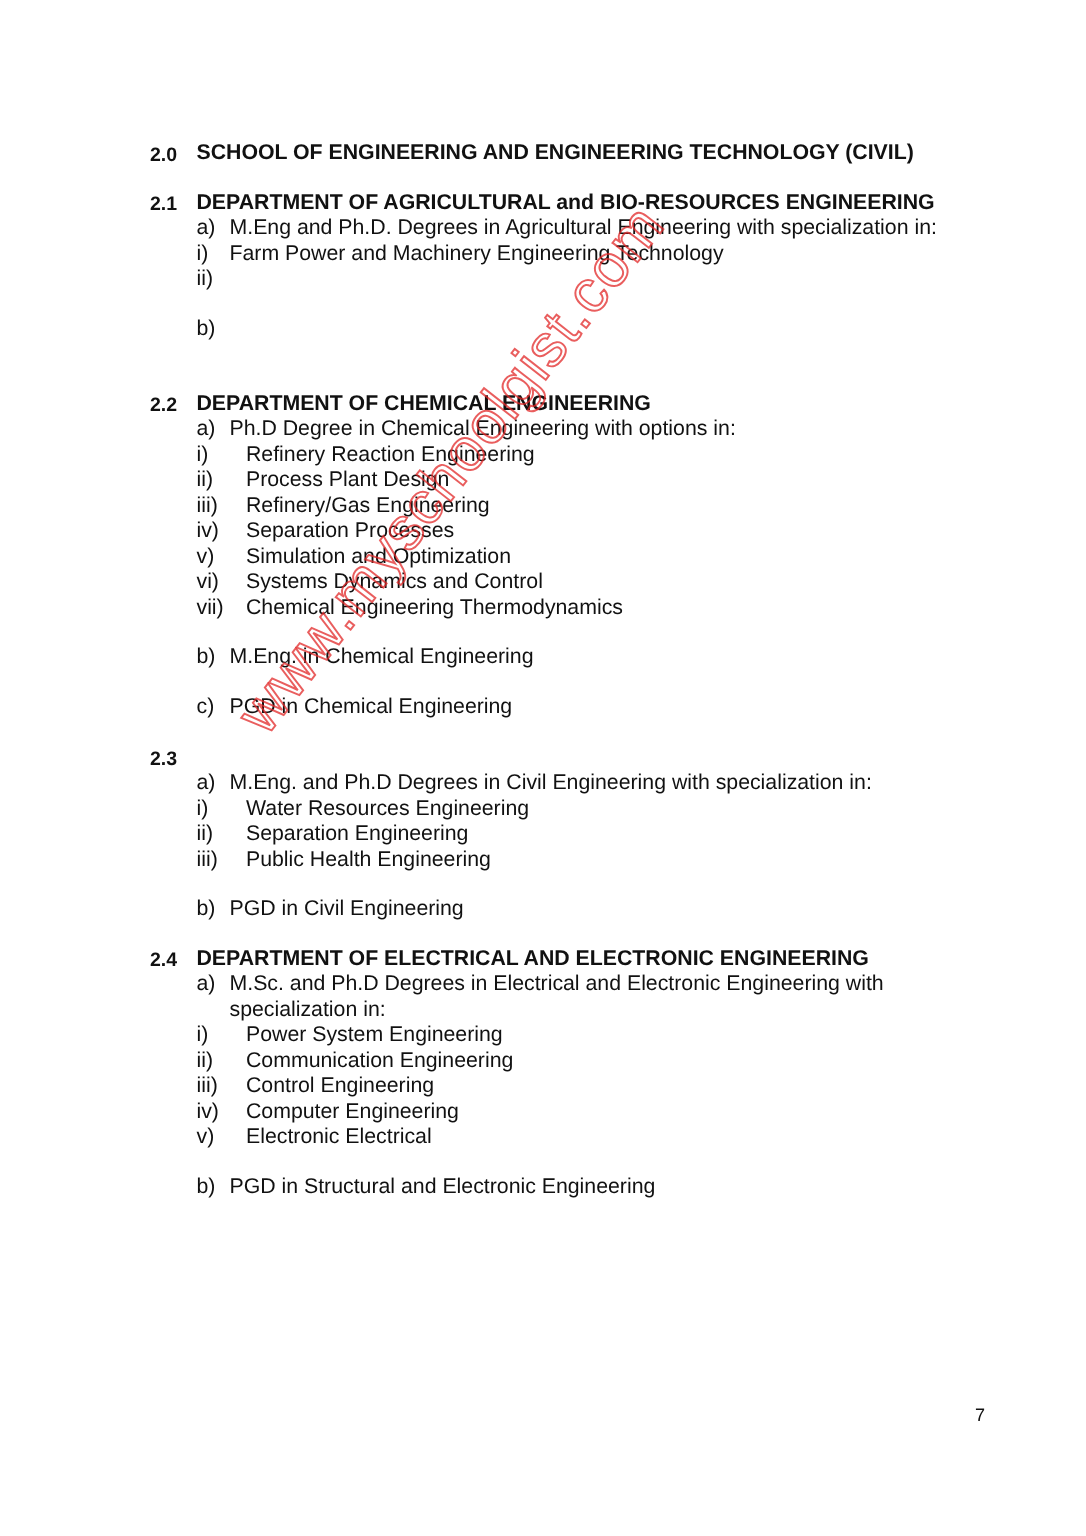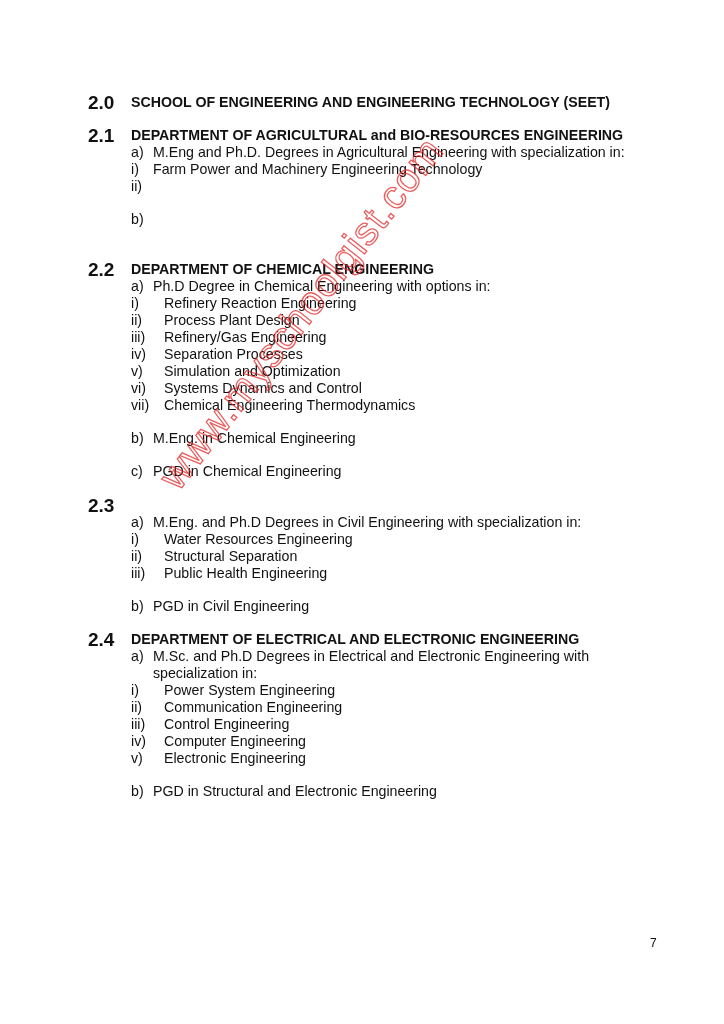--- a/index.html
+++ b/index.html
@@ -16,21 +16,21 @@
   .page {
     position: absolute; left: 0; top: 0;
     width: 724px; height: 1024px;
   }
   .line {
     position: absolute;
     font-size: 14.2px;
     line-height: 17px;
     white-space: nowrap;
   }
-  .num { position: absolute; left: 88px; font-weight: bold; font-size: 19px; line-height: 17px; }
+  .num { position: absolute; left: 100px; font-weight: bold; font-size: 13px; line-height: 17px; }
   .head { position: absolute; left: 131px; font-weight: bold; font-size: 14.2px; line-height: 17px; white-space: nowrap; }
   .bi { font-weight: bold; font-style: italic; }
   .page-number {
     position: absolute; left: 650px; top: 936px;
     font-size: 12px; line-height: 14px;
   }
   .watermark {
     position: absolute;
     left: 150px; top: 470px;
     transform: rotate(-52deg);
@@ -43,21 +43,21 @@
     white-space: nowrap;
     pointer-events: none;
   }
 </style>
 </head>
 <body>
 
 <div class="page">
 
   <div class="num" style="top:94px">2.0</div>
-  <div class="head" style="top:94px">SCHOOL OF ENGINEERING AND ENGINEERING TECHNOLOGY (SEET)</div>
+  <div class="head" style="top:94px">SCHOOL OF ENGINEERING AND ENGINEERING TECHNOLOGY (CIVIL)</div>
 
   <div class="num" style="top:127px">2.1</div>
   <div class="head" style="top:127px">DEPARTMENT OF AGRICULTURAL and BIO-RESOURCES ENGINEERING</div>
 
   <div class="line" style="left:131px; top:144px">
     <span>a)</span>
   </div>
   <div class="line" style="left:153px; top:144px">M.Eng and Ph.D. Degrees in Agricultural Engineering with specialization in:</div>
 
   <div class="line" style="left:131px; top:161px">i)</div>
@@ -94,21 +94,21 @@
   <div class="line" style="left:153px; top:463px">PGD in Chemical Engineering</div>
 
   <div class="num" style="top:497px">2.3</div>
 
   <div class="line" style="left:131px; top:514px">a)</div>
   <div class="line" style="left:153px; top:514px">M.Eng. and Ph.D  Degrees in Civil Engineering with specialization in:</div>
 
   <div class="line" style="left:131px; top:531px">i)</div>
   <div class="line" style="left:164px; top:531px">Water Resources  Engineering</div>
   <div class="line" style="left:131px; top:548px">ii)</div>
-  <div class="line" style="left:164px; top:548px">Structural Separation</div>
+  <div class="line" style="left:164px; top:548px">Separation Engineering</div>
   <div class="line" style="left:131px; top:565px">iii)</div>
   <div class="line" style="left:164px; top:565px">Public Health Engineering</div>
 
   <div class="line" style="left:131px; top:598px">b)</div>
   <div class="line" style="left:153px; top:598px">PGD in Civil Engineering</div>
 
   <div class="num" style="top:631px">2.4</div>
   <div class="head" style="top:631px">DEPARTMENT OF ELECTRICAL AND ELECTRONIC ENGINEERING</div>
 
   <div class="line" style="left:131px; top:648px">a)</div>
@@ -117,21 +117,21 @@
 
   <div class="line" style="left:131px; top:682px">i)</div>
   <div class="line" style="left:164px; top:682px">Power System Engineering</div>
   <div class="line" style="left:131px; top:699px">ii)</div>
   <div class="line" style="left:164px; top:699px">Communication Engineering</div>
   <div class="line" style="left:131px; top:716px">iii)</div>
   <div class="line" style="left:164px; top:716px">Control Engineering</div>
   <div class="line" style="left:131px; top:733px">iv)</div>
   <div class="line" style="left:164px; top:733px">Computer Engineering</div>
   <div class="line" style="left:131px; top:750px">v)</div>
-  <div class="line" style="left:164px; top:750px">Electronic Engineering</div>
+  <div class="line" style="left:164px; top:750px">Electronic Electrical</div>
 
   <div class="line" style="left:131px; top:783px">b)</div>
   <div class="line" style="left:153px; top:783px">PGD in Structural and Electronic Engineering</div>
 
   <div class="page-number">7</div>
 
   <div class="watermark">www.myschoolgist.com</div>
 </div>
 
 </body></html>

